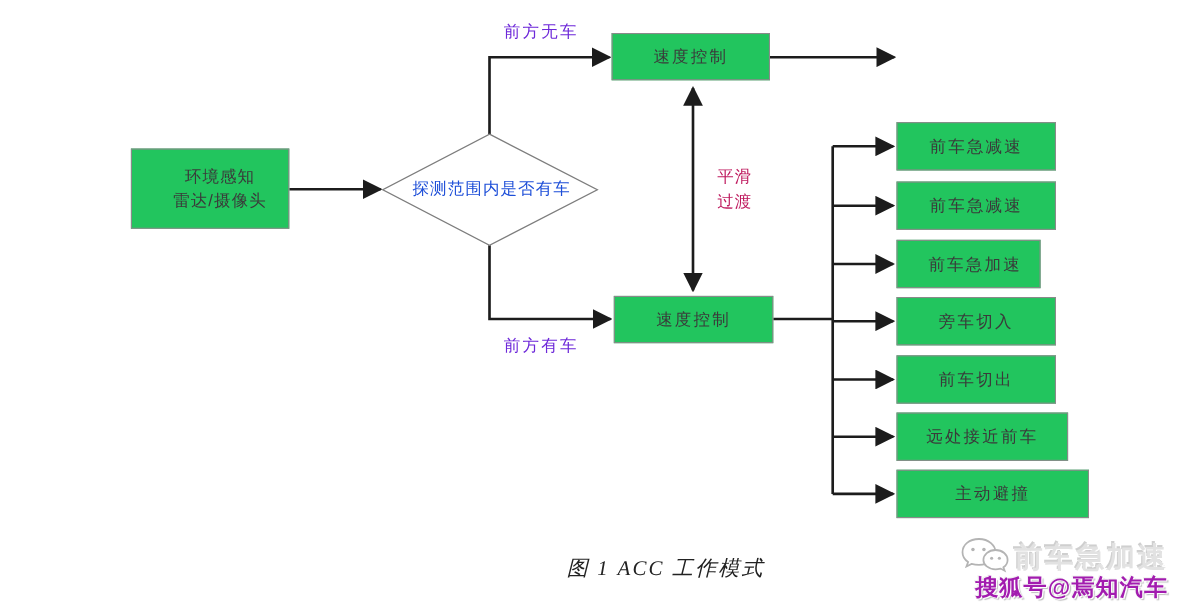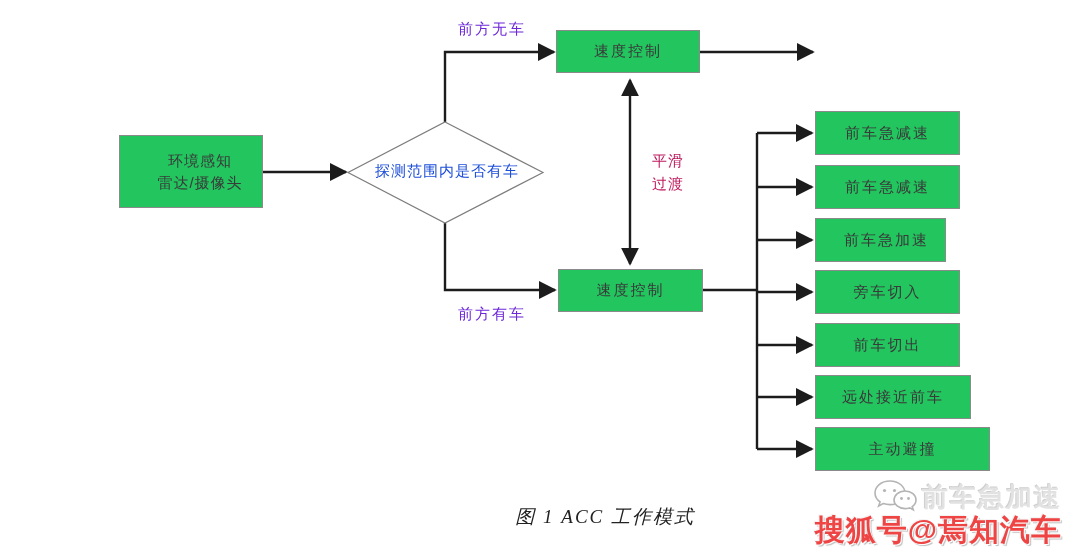--- a/index.html
+++ b/index.html
@@ -84,24 +84,24 @@
   .wm-icon { width: 46px; height: 40px; margin-right: 4px; }
   .wm-line1 {
     font-size: 26px;
     font-weight: bold;
     letter-spacing: 2px;
     color: #e2e2e2;
     text-shadow: 1px 1px 0 #ffffff, -1px -1px 0 #cfcfcf;
     white-space: nowrap;
   }
   .wm-line2 {
-    font-size: 30px;
+    font-size: 21px;
     font-weight: bold;
     letter-spacing: 1px;
-    color: #ef4444;
+    color: #a21caf;
     text-shadow: 1px 1px 0 #ffffff, -1px -1px 0 #f2f2f2, 2px 2px 1px #bdbdbd;
     white-space: nowrap;
     margin-top: -2px;
   }
 </style>
 </head>
 <body>
 
 <div id="stage">
 

